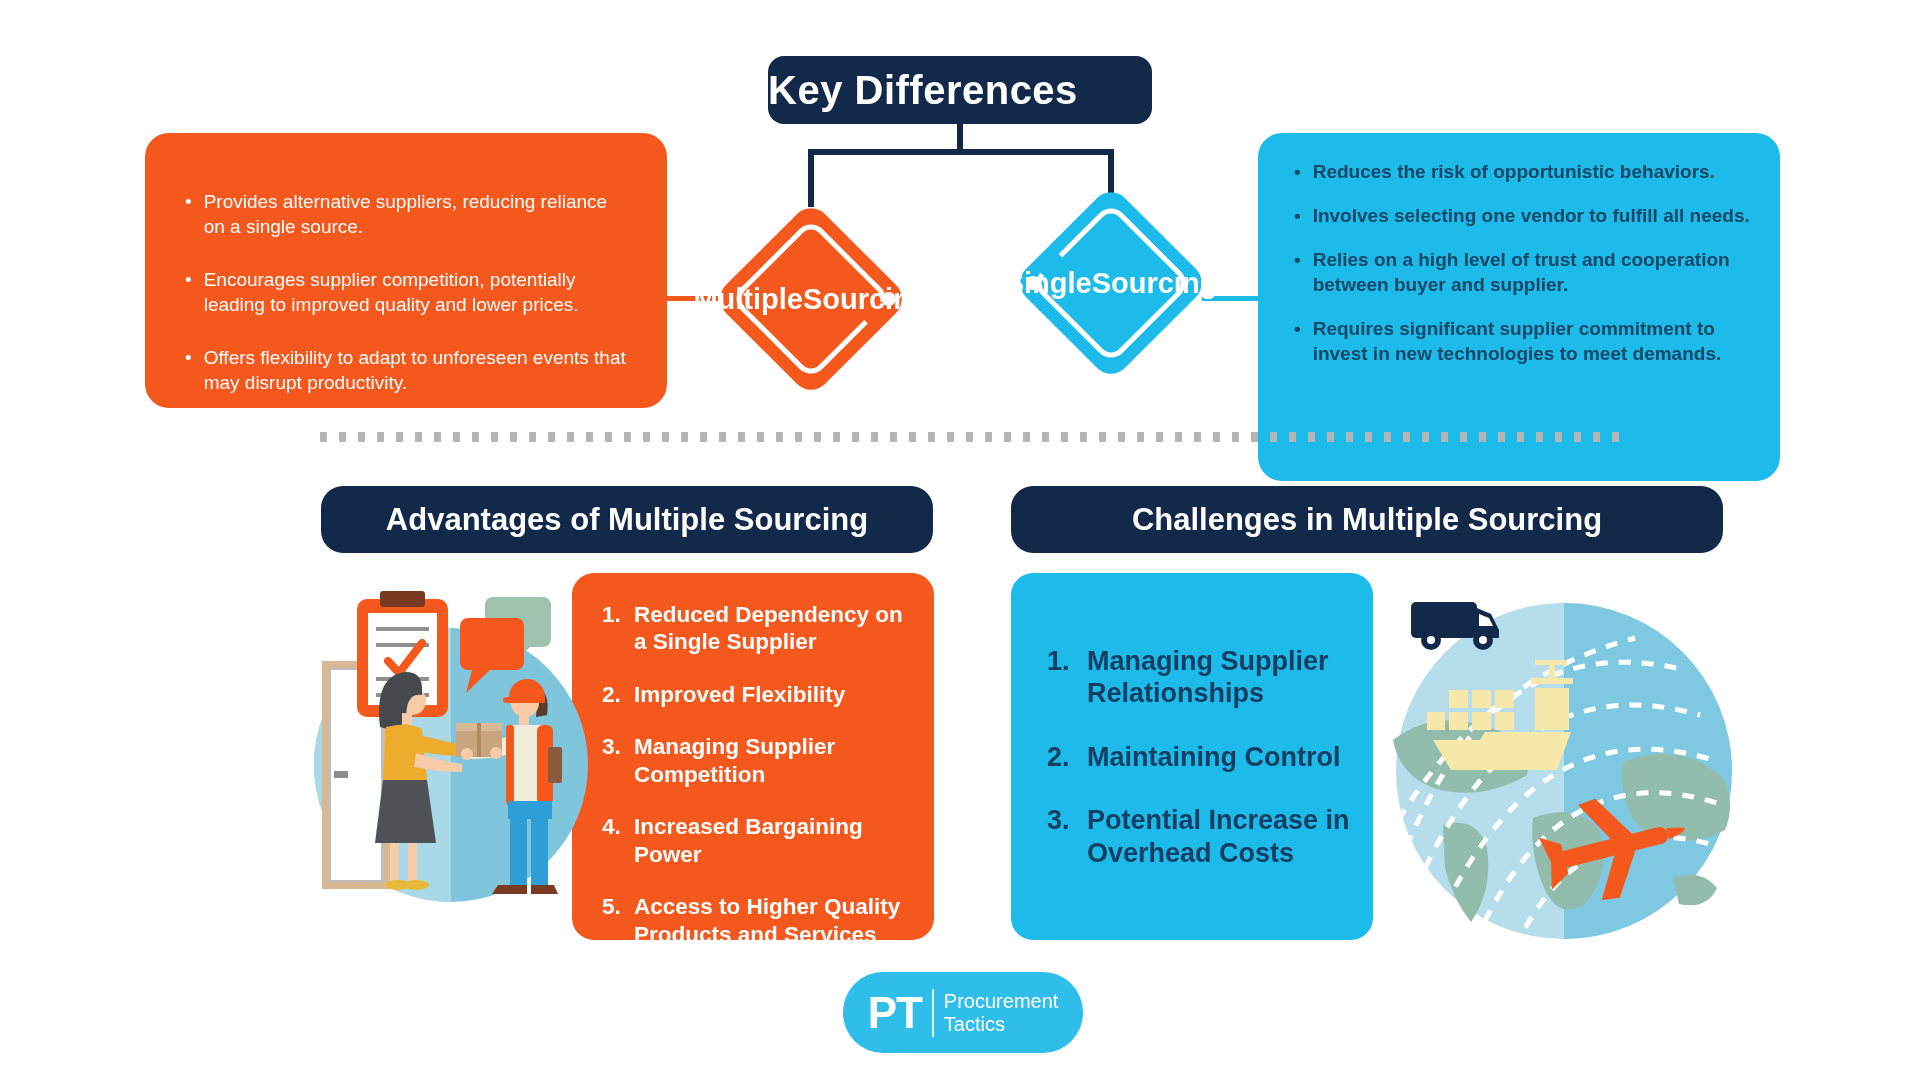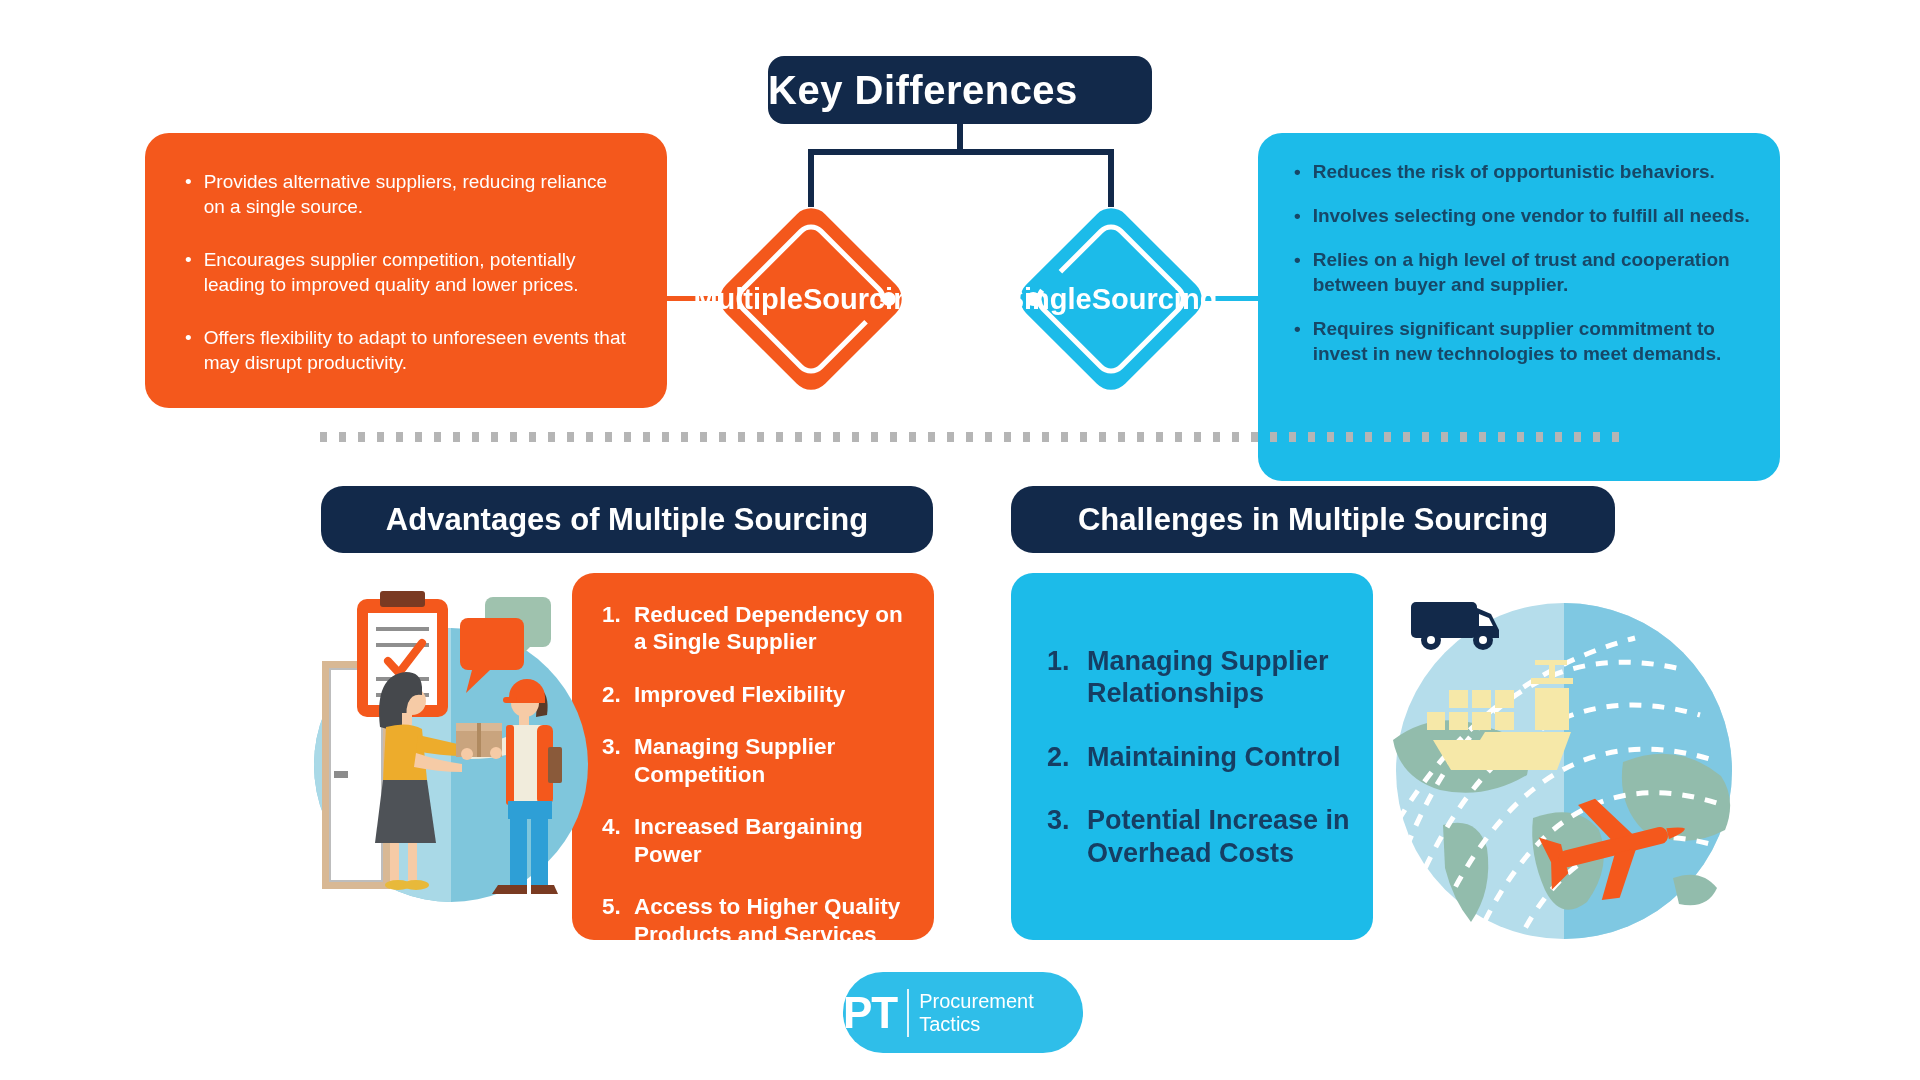--- a/index.html
+++ b/index.html
@@ -14,53 +14,53 @@
 
   
   .line{background:#12294A;}
 
   
   .info-box{border-radius:24px;box-sizing:border-box;}
   .info-box.orange{left:145px;top:133px;width:522px;height:275px;background:#F4581C;padding:36px 34px 0 40px;}
   .info-box.cyan{left:1258px;top:133px;width:522px;height:348px;background:#1CBBE9;padding:26px 30px 14px 36px;}
   ul.bullets{list-style:none;margin:0;padding:0;}
   ul.bullets li{display:flex;gap:12px;font-size:19px;line-height:1.32;}
-  .info-box.orange li{color:#ffffff;margin-bottom:28px;}
+  .info-box.orange li{color:#ffffff;margin-bottom:28px;margin-top:20px;}
   .info-box.cyan li{color:#174767;font-weight:600;margin-bottom:19px;}
   ul.bullets li::before{content:"•";flex:0 0 auto;}
 
   
   .diamond-wrap{width:210px;height:210px;}
   .diamond-label{position:absolute;inset:0;display:flex;flex-direction:row;align-items:center;
                  justify-content:center;color:#fff;font-weight:bold;font-size:29px;line-height:1.12;}
 
   
   .divider{left:320px;top:432px;width:1310px;height:10px;
            background:repeating-linear-gradient(90deg,#B5B5B5 0 7px,transparent 7px 19px);}
 
   
   .section-header{height:67px;background:#12294A;border-radius:22px;display:flex;align-items:center;
                   justify-content:center;color:#fff;font-weight:bold;font-size:31px;}
   .adv-header{left:321px;top:486px;width:612px;}
-  .chal-header{left:1011px;top:486px;width:604px;}
+  .chal-header{left:1011px;top:486px;width:712px;}
 
   
   .num-panel{border-radius:22px;box-sizing:border-box;}
   .adv-panel{left:572px;top:573px;width:362px;height:367px;background:#F4581C;padding:28px 20px 0 30px;}
   .chal-panel{left:1011px;top:573px;width:362px;height:367px;background:#1CBBE9;padding:72px 16px 0 36px;}
   ol.numlist{list-style:none;margin:0;padding:0;}
   ol.numlist li{display:flex;}
   .adv-panel li{color:#fff;font-size:22.5px;font-weight:600;line-height:1.22;margin-bottom:25px;}
   .adv-panel .num{flex:0 0 32px;}
   .chal-panel li{color:#163E63;font-size:27px;font-weight:600;line-height:1.2;margin-bottom:31px;}
   .chal-panel .num{flex:0 0 40px;}
 
   
   .logo{left:843px;top:972px;width:240px;height:81px;background:#2FBEE9;border-radius:40px;
-        display:flex;align-items:center;justify-content:flex-start;gap:10px;}
+        display:flex;align-items:center;justify-content:center;gap:10px;}
   .logo .abbr{color:#fff;font-size:44px;font-weight:800;letter-spacing:-1px;}
   .logo .bar{width:2px;height:48px;background:rgba(255,255,255,.85);}
   .logo .nm{color:#fff;font-size:20px;line-height:1.15;}
 </style>
 </head>
 <body>
 
 <div class="canvas">
 
   <div class="abs title-box">
@@ -112,21 +112,21 @@
         <rect x="50" y="50" width="110" height="110" rx="14" fill="none" stroke="#ffffff" stroke-width="5" stroke-dasharray="96 26 318"></rect>
         <circle cx="160" cy="50" r="7" fill="#ffffff"></circle>
       </g>
     </svg>
     <div class="diamond-label">
       <span>Multiple</span>
       <span>Sourcing</span>
     </div>
   </div>
 
-  <div class="abs diamond-wrap" style="left:1006px;top:194px;">
+  <div class="abs diamond-wrap" style="left:1006px;top:178px;">
     <svg width="210" height="210" viewBox="0 0 210 210">
       <g transform="rotate(45 105 105)">
         <rect x="35" y="35" width="140" height="140" rx="20" fill="#1CBBE9"></rect>
         <rect x="50" y="50" width="110" height="110" rx="14" fill="none" stroke="#ffffff" stroke-width="5" stroke-dasharray="310 26 86"></rect>
         <circle cx="50" cy="160" r="7" fill="#ffffff"></circle>
       </g>
     </svg>
     <div class="diamond-label">
       <span>Single</span>
       <span>Sourcing</span>

